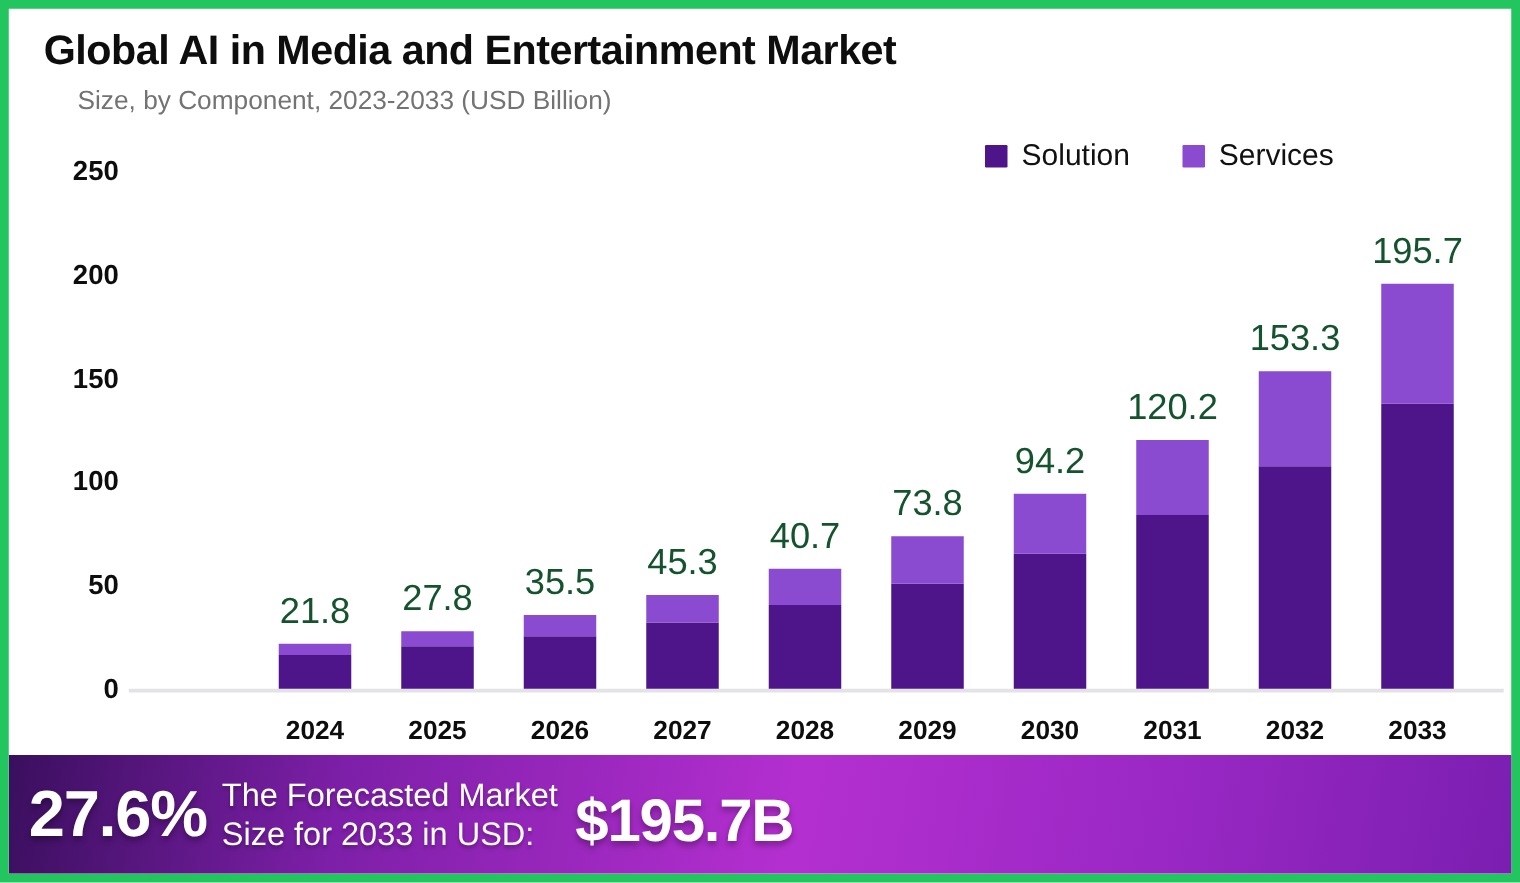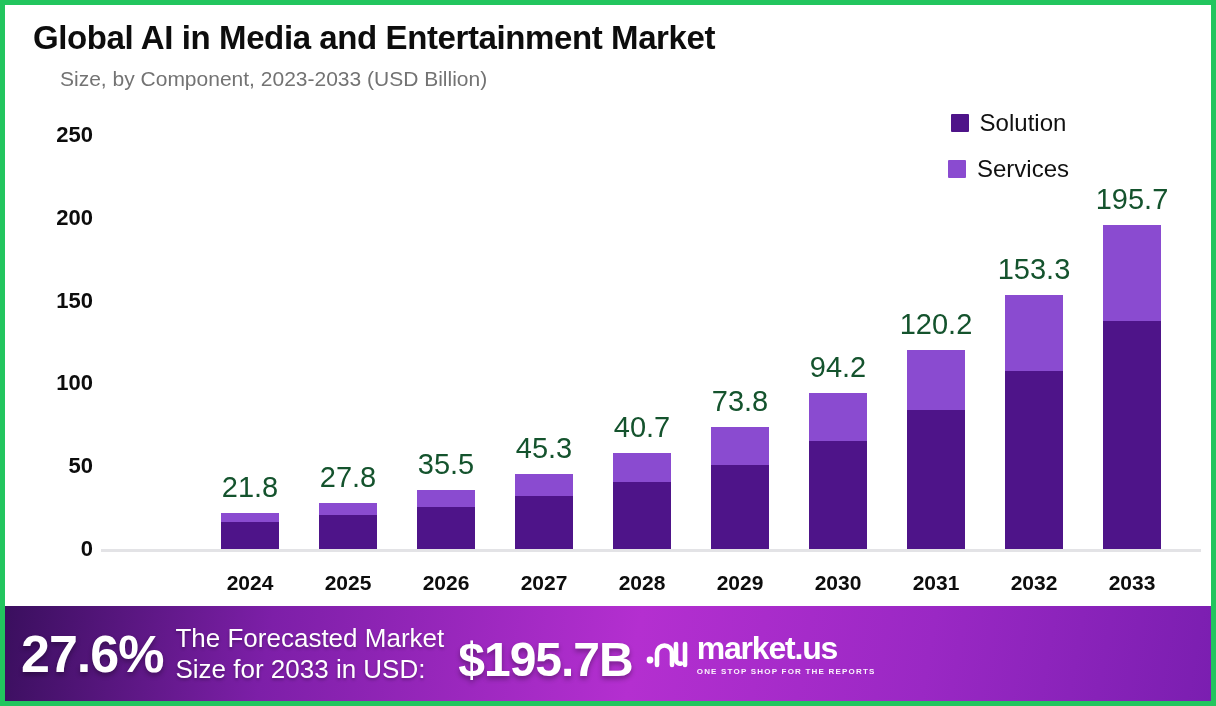--- a/index.html
+++ b/index.html
@@ -1,29 +1,29 @@
 <!DOCTYPE html>
 <html><head>
 <meta charset="utf-8">
 <style>
   html,body{margin:0;padding:0;background:#ffffff;}
   body{width:1216px;height:706px;overflow:hidden;font-family:"Liberation Sans",sans-serif;}
 
   #page{position:relative;width:1216px;height:706px;box-sizing:border-box;
-        border:5px solid #22c55e;background:#ffffff;overflow:hidden;}
+        border:7px solid #22c55e;background:#ffffff;overflow:hidden;}
 
   
   #header{position:absolute;left:0;top:0;width:1210px;height:105px;}
   #chart-title{position:absolute;left:28px;top:14px;font-size:33px;font-weight:bold;
         color:#0d0d0d;letter-spacing:-0.4px;white-space:nowrap;}
   #chart-subtitle{position:absolute;left:55px;top:62px;font-size:21px;font-weight:400;
         color:#737373;white-space:nowrap;}
 
   
-  #legend{position:absolute;right:142px;top:104px;display:flex;align-items:center;gap:18px;flex-direction:column;}
+  #legend{position:absolute;right:142px;top:104px;display:flex;align-items:center;gap:42px;}
   .legend-item{display:flex;align-items:center;gap:11px;}
   .legend-swatch{width:18px;height:18px;display:block;border-radius:1px;}
   .legend-label{font-size:24px;color:#111;white-space:nowrap;}
 
   
   #plot{position:absolute;left:0;top:0;width:1210px;height:600px;}
   #y-axis{position:absolute;left:0;top:0;width:96px;height:600px;}
   .ytick{position:absolute;right:8px;transform:translateY(-50%);
         font-size:22px;font-weight:bold;color:#0d0d0d;text-align:right;white-space:nowrap;}
   #axis-line{position:absolute;left:96px;top:544px;width:1100px;height:3px;
@@ -173,28 +173,14 @@
       </div>
   </div>
 
   <div id="banner">
     <div id="cagr-value">27.6%</div>
     <div id="banner-mid">
       <div>The Forecasted Market</div>
       <div>Size for 2033 in USD:</div>
     </div>
     <div id="forecast-value">$195.7B</div>
-    <div id="logo">
-      <span>
-        <svg width="44" height="34" viewBox="0 0 44 34" aria-hidden="true">
-          <circle cx="5" cy="25" r="3.4" fill="#ffffff"></circle>
-          <path d="M12 30 L12 18 a7.5 7.5 0 0 1 15 0 L27 30" fill="none" stroke="#ffffff" stroke-width="4.6" stroke-linecap="round"></path>
-          <path d="M31 9 L31 25 a4 4 0 0 0 5 3.6" fill="none" stroke="#ffffff" stroke-width="4.6" stroke-linecap="round"></path>
-          <path d="M40 9 L40 30" fill="none" stroke="#ffffff" stroke-width="4.6" stroke-linecap="round"></path>
-        </svg>
-      </span>
-      <span id="logo-text">
-        <span id="logo-name">market.us</span>
-        <span id="logo-tag">ONE STOP SHOP FOR THE REPORTS</span>
-      </span>
-    </div>
   </div>
 </div>
 
 </body></html>

